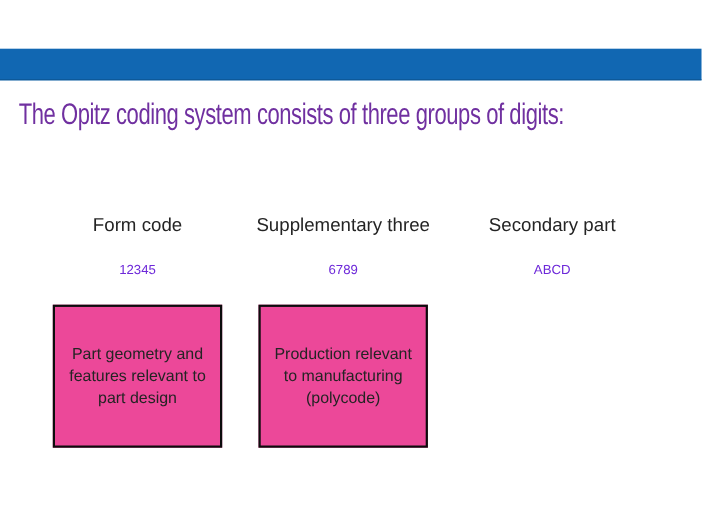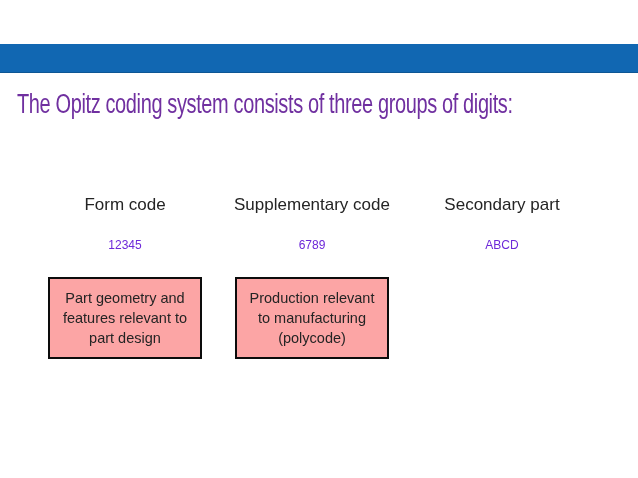--- a/index.html
+++ b/index.html
@@ -56,23 +56,23 @@
   .col-code {
     margin-top: 22px;
     font-size: 12px;
     line-height: 18px;
     color: #6d28d9;
   }
   .col-box {
     box-sizing: border-box;
     margin: 23px auto 0 auto;
     width: 154px;
-    height: 82px;
+    height: 130px;
     border: 2px solid #0c0c0c;
-    background: #fca5a5;
+    background: #ec4899;
     display: flex;
     align-items: center;
     justify-content: center;
   }
   .col-box-text {
     font-size: 14.5px;
     line-height: 20px;
     color: #242424;
     white-space: pre-line;
     text-align: center;
@@ -91,21 +91,21 @@
     <div class="col-header">Form code</div>
     <div class="col-code">12345</div>
     <div class="col-box">
       <div class="col-box-text">Part geometry and
 features relevant to
 part design</div>
     </div>
   </div>
 
   <div class="column col-2">
-    <div class="col-header">Supplementary code</div>
+    <div class="col-header">Supplementary three</div>
     <div class="col-code">6789</div>
     <div class="col-box">
       <div class="col-box-text">Production relevant
 to manufacturing
 (polycode)</div>
     </div>
   </div>
 
   <div class="column col-3">
     <div class="col-header">Secondary part</div>

